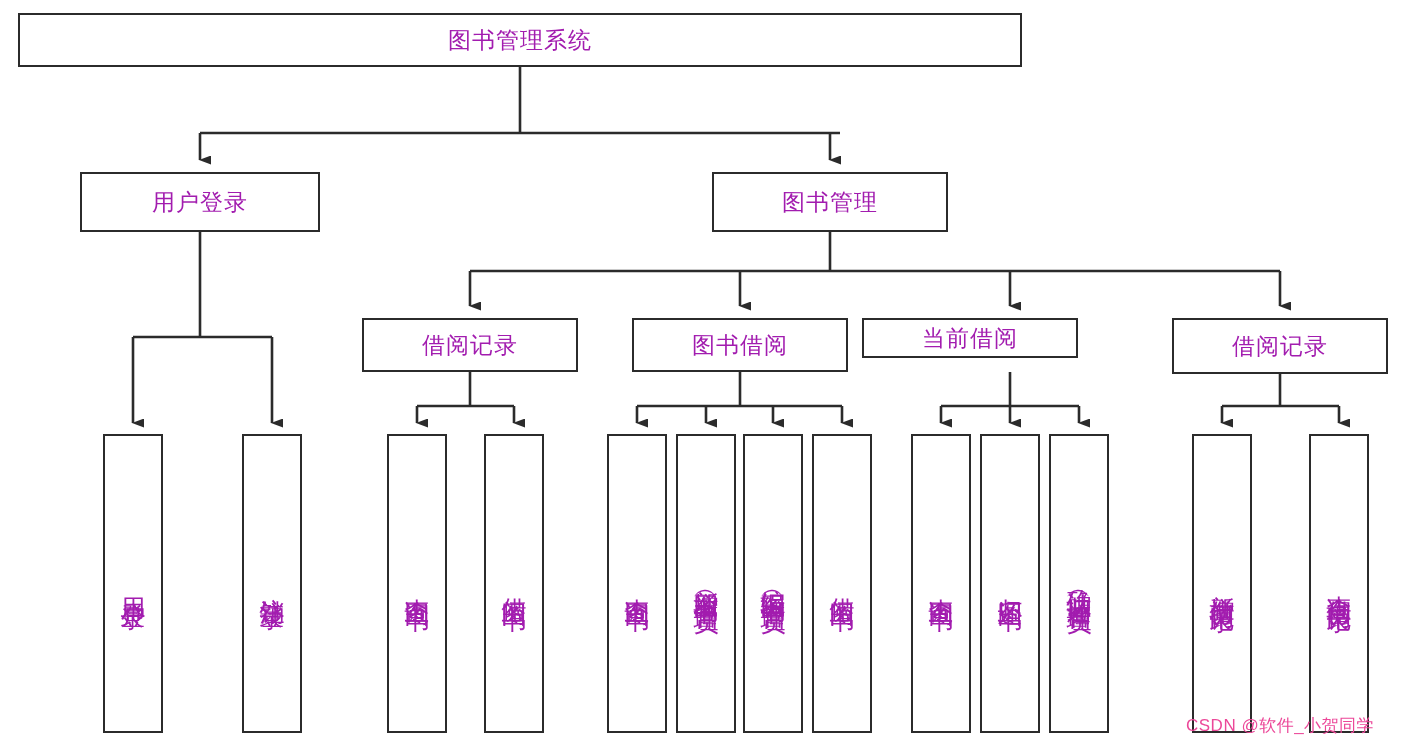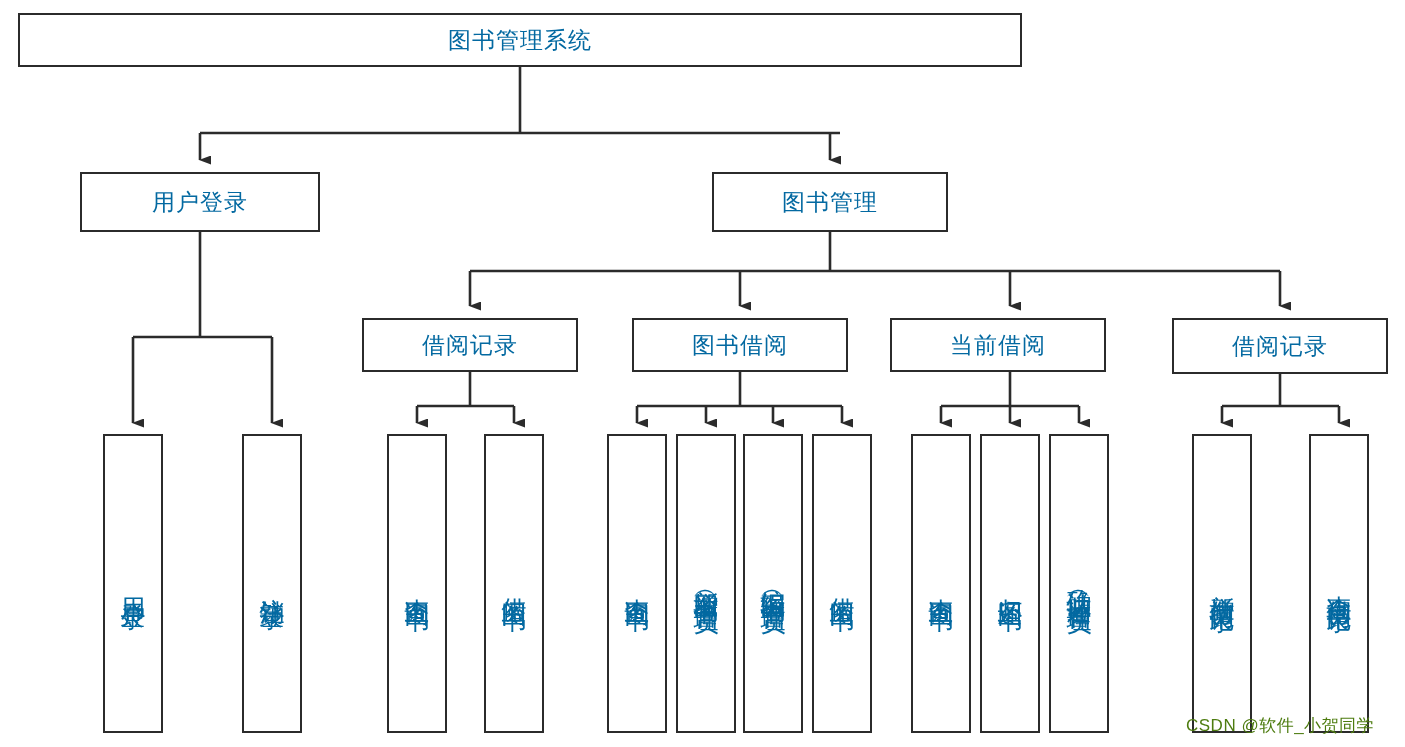--- a/index.html
+++ b/index.html
@@ -13,21 +13,21 @@
   #diagram{position:absolute;left:0;top:0;width:1405px;height:747px;}
 
   .node{
     position:absolute;
     box-sizing:border-box;
     border:2.5px solid #2b2b2b;
     background:#ffffff;
     display:flex;
     align-items:center;
     justify-content:center;
-    color:#0369a1;
+    color:#a21caf;
   }
   .node .lbl{
     display:block;
     text-align:center;
     line-height:1.25;
     white-space:nowrap;
   }
 
   
   .h-node .lbl{font-size:23px;letter-spacing:1px;}
@@ -44,21 +44,21 @@
     white-space:nowrap;
   }
 
   
   #wires{position:absolute;left:0;top:0;width:1405px;height:747px;pointer-events:none;}
 
   #watermark{
     position:absolute;
     left:1186px;top:714px;
     font-size:17px;
-    color:#4d7c0f;
+    color:#ec4899;
     letter-spacing:0.5px;
     white-space:nowrap;
   }
 </style>
 </head>
 <body>
 
 <div id="diagram">
 
   <svg id="wires" viewBox="0 0 1405 747" width="1405" height="747">
@@ -121,21 +121,21 @@
   <div class="node h-node" style="left:712px;top:172px;width:236px;height:60px;">
     <span class="lbl">图书管理</span>
   </div>
 
   <div class="node h-node" style="left:362px;top:318px;width:216px;height:54px;">
     <span class="lbl">借阅记录</span>
   </div>
   <div class="node h-node" style="left:632px;top:318px;width:216px;height:54px;">
     <span class="lbl">图书借阅</span>
   </div>
-  <div class="node h-node" style="left:890px;top:318px;width:216px;height:54px;">
+  <div class="node h-node" style="left:862px;top:318px;width:216px;height:40px;">
     <span class="lbl">当前借阅</span>
   </div>
   <div class="node h-node" style="left:1172px;top:318px;width:216px;height:56px;">
     <span class="lbl">借阅记录</span>
   </div>
 
   <div class="node v-node" style="left:103px;top:434px;width:60px;height:299px;">
     <span class="lbl">用户登录</span>
   </div>
   <div class="node v-node" style="left:242px;top:434px;width:60px;height:299px;">

